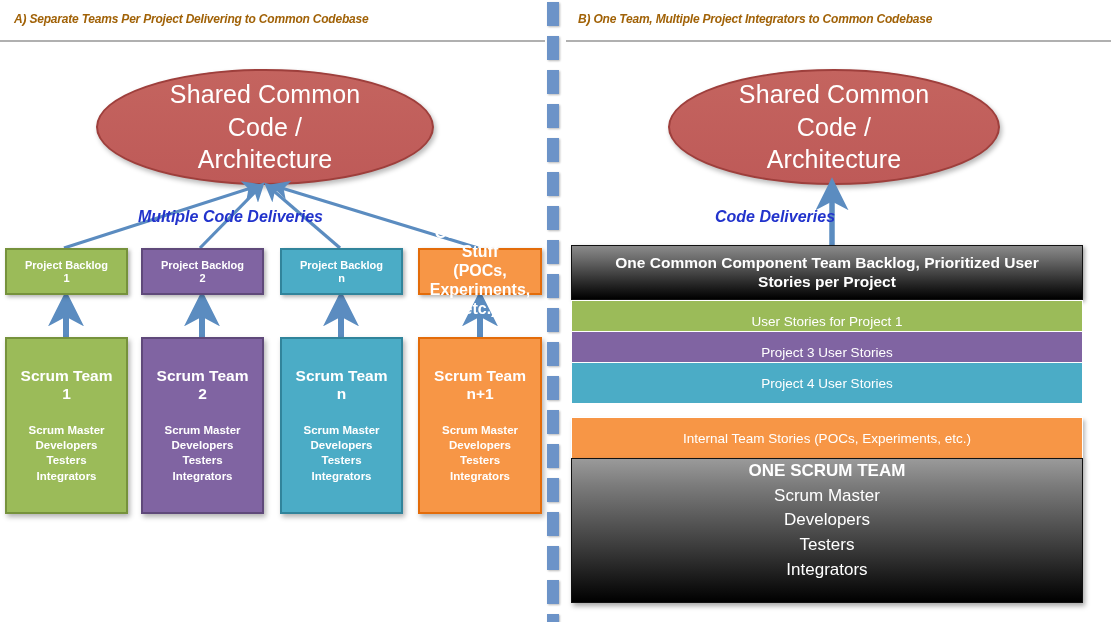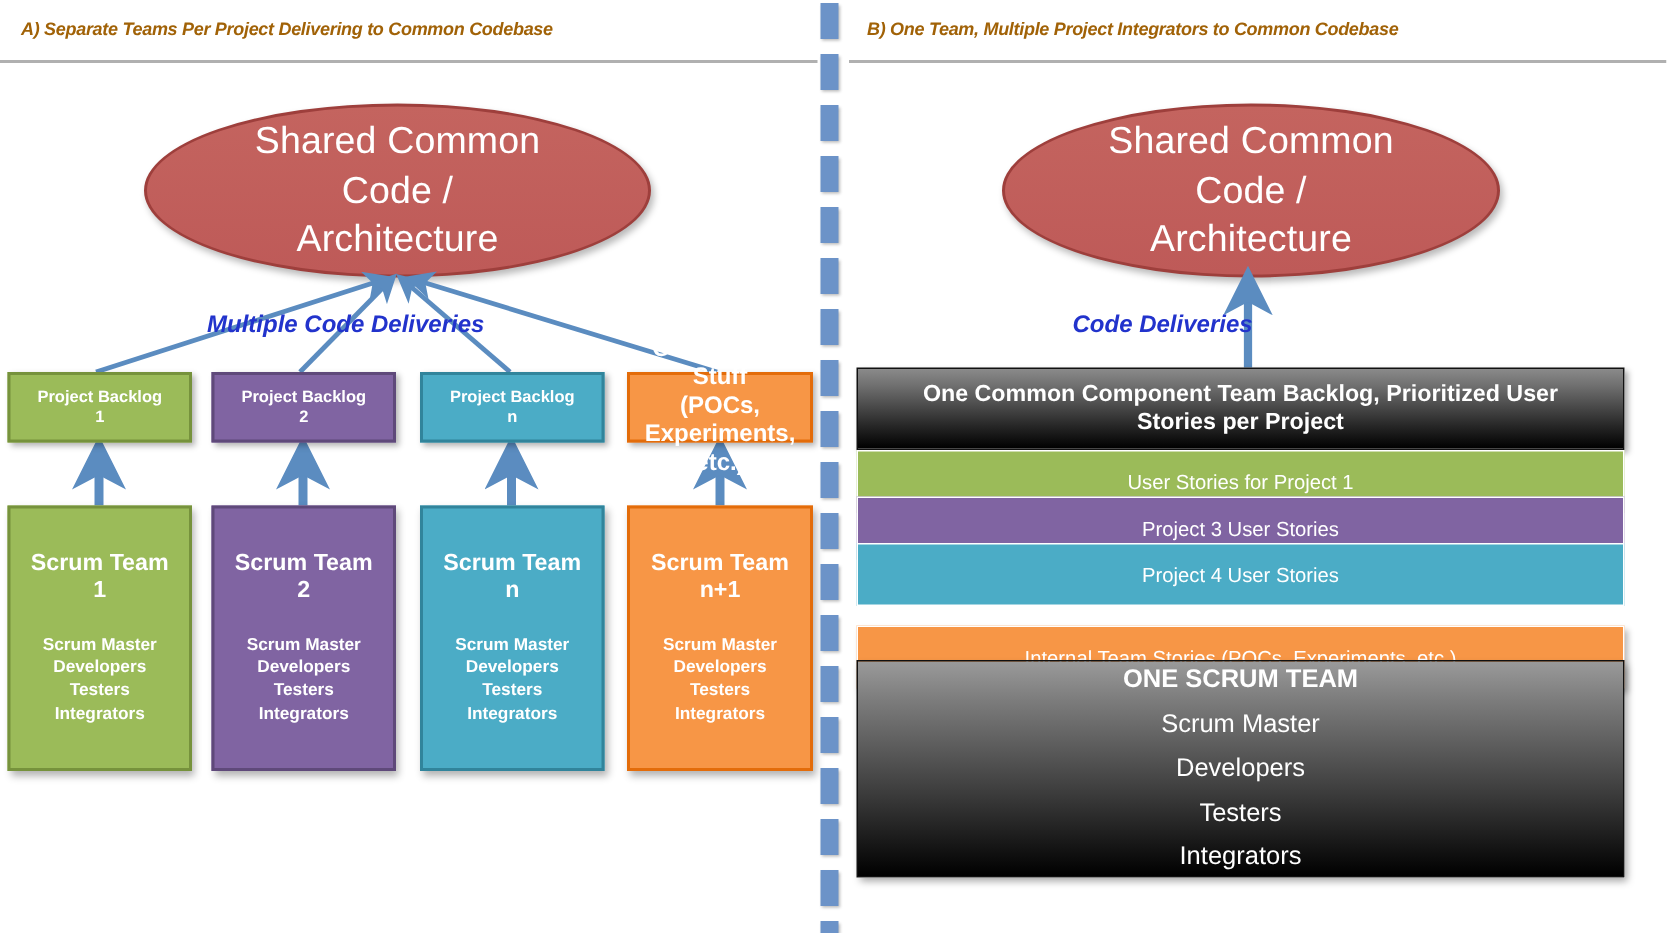--- a/index.html
+++ b/index.html
@@ -181,32 +181,32 @@
     text-align: center;
   }
   #story-1 { top: 300px; }
   #story-2 { top: 331px; }
   #story-3 { top: 362px; }
   #story-4 { top: 370px; margin-top: 47px; }
   #story-4 { box-shadow: 2px 3px 4px rgba(0,0,0,0.28); }
 
   #b-team {
     position: absolute;
-    left: 571px; top: 440px;
+    left: 571px; top: 458px;
     width: 512px; height: 145px;
     box-sizing: border-box;
     background: linear-gradient(180deg, #9a9a9a 0%, #7c7c7c 18%, #3b3b3b 62%, #000000 100%);
     border: 1px solid #111111;
     box-shadow: 2px 3px 5px rgba(0,0,0,0.35);
     color: #ffffff;
     text-align: center;
     display: flex;
     flex-direction: column;
     align-items: center;
-    justify-content: space-between;
+    justify-content: flex-start;
   }
   #b-team .bt-title {
     font-weight: bold;
     font-size: 17px;
     line-height: 1.45;
   }
   #b-team .bt-role {
     font-size: 17px;
     line-height: 1.45;
   }

